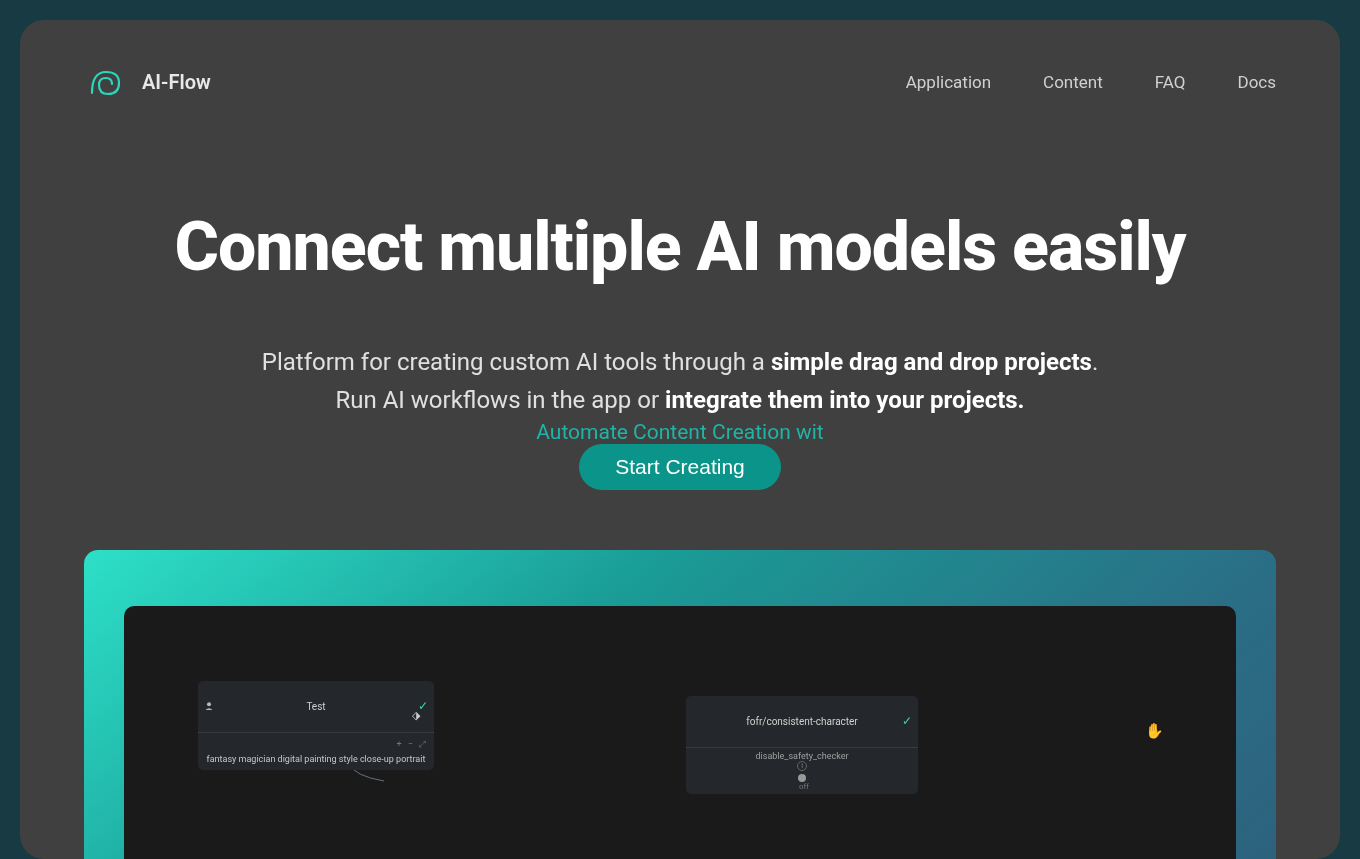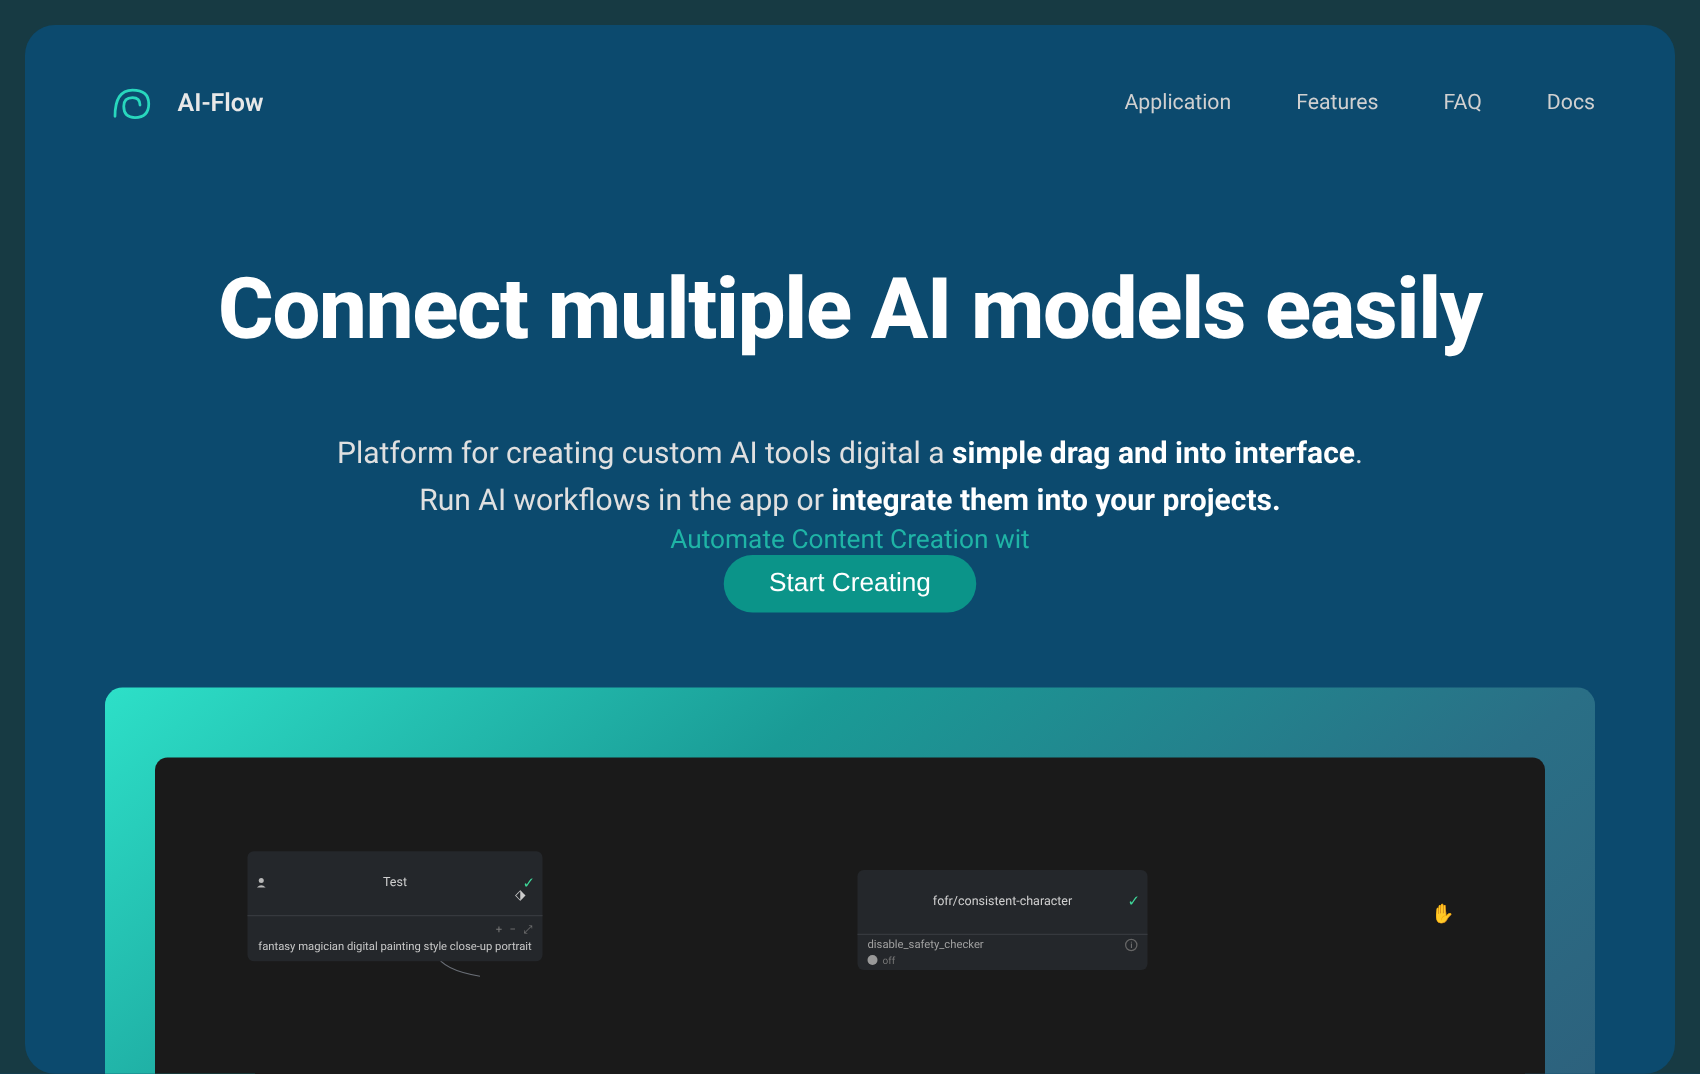--- a/index.html
+++ b/index.html
@@ -13,21 +13,21 @@
       width: 1360px;
       height: 859px;
       overflow: hidden;
     }
     .main-card {
       position: absolute;
       top: 20px;
       left: 20px;
       right: 20px;
       bottom: 0;
-      background: #0c4a6e;
+      background: #404040;
       border-radius: 24px;
       padding: 32px 64px;
       overflow: hidden;
     }
     .header {
       display: flex;
       align-items: center;
       justify-content: space-between;
       height: 60px;
     }
@@ -151,20 +151,21 @@
       font-size: 9px;
     }
     .node-row {
       display: flex;
       align-items: center;
       justify-content: space-between;
       padding: 3px 8px;
       font-size: 9px;
       color: #a0a0a0;
       position: relative;
+      flex-direction: column;
     }
     .info-icon {
       width: 10px;
       height: 10px;
       border: 1px solid #666;
       border-radius: 50%;
       font-size: 7px;
       color: #888;
       display: flex;
       align-items: center;
@@ -214,30 +215,30 @@
 
   <div class="header">
     <div class="brand">
       <svg class="logo" viewBox="0 0 42 42">
         <path d="M 8 32 Q 8 11 22 11 Q 35 11 35 22 Q 35 33 24 33 Q 15 33 15 24 Q 15 17 22 17 Q 28 17 28 23" fill="none" stroke="#28d7bd" stroke-width="2.2" stroke-linecap="round"></path>
       </svg>
       <span class="brand-name">AI-Flow</span>
     </div>
     <nav class="nav">
       <a>Application</a>
-      <a>Features</a>
+      <a>Content</a>
       <a>FAQ</a>
       <a>Docs</a>
     </nav>
   </div>
 
   <div class="hero">
     <h1 class="hero-title">Connect multiple AI models easily</h1>
     <p class="subtitle">
-      <span>Platform for creating custom AI tools digital a </span><b>simple drag and into interface</b><span>.</span><br>
+      <span>Platform for creating custom AI tools through a </span><b>simple drag and drop projects</b><span>.</span><br>
       <span>Run AI workflows in the app or </span><b>integrate them into your projects.</b>
     </p>
     <p class="tagline">Automate Content Creation wit</p>
     <button class="cta">Start Creating</button>
   </div>
 
   <div class="demo-wrap">
 
     <div class="demo-inner">
 

